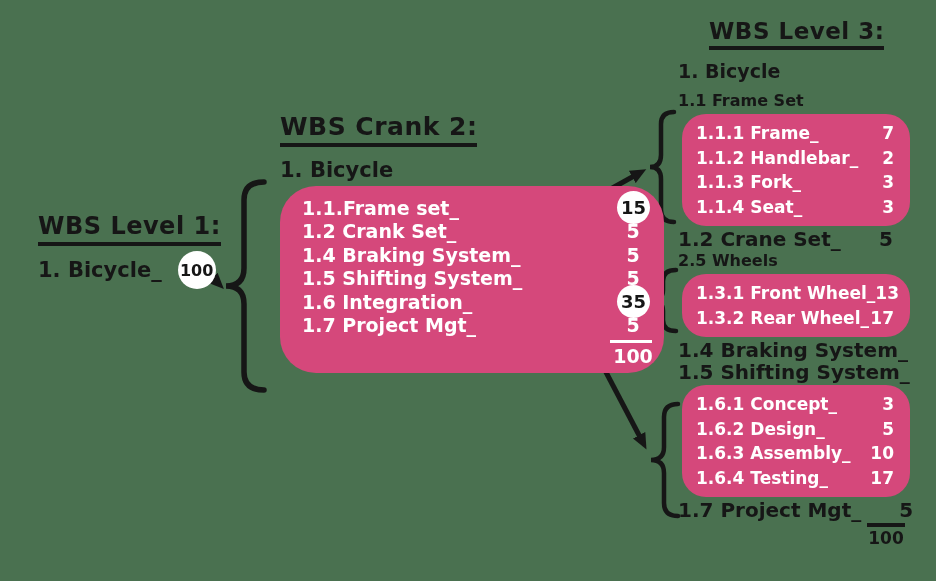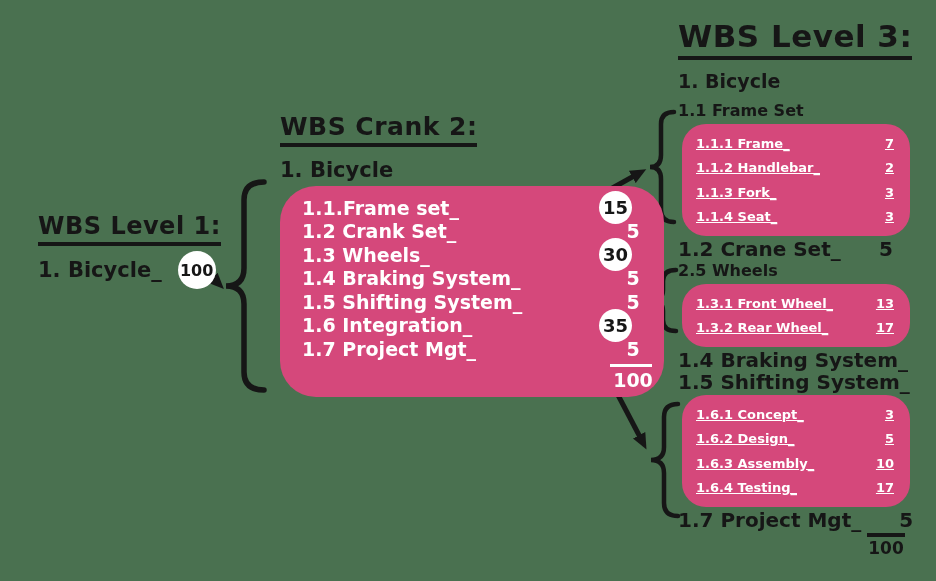--- a/index.html
+++ b/index.html
@@ -47,38 +47,38 @@
   .lv2 .parent{display:block;font-size:21px;margin-top:11px;}
   .lv2-box{
     margin-top:4px;
     width:384px;box-sizing:border-box;
     border-radius:36px;
     padding:10px 8px 6px 22px;
   }
   .lv2-row{display:flex;align-items:center;height:23.5px;}
   .lv2-row .lbl{flex:1;font-size:19px;white-space:nowrap;}
   .lv2-row .val{width:46px;text-align:center;font-size:19px;}
-  .lv2-row .badge{width:33px;height:33px;font-size:18px;margin:-5px 24px -5px auto;position:relative;z-index:2;}
+  .lv2-row .badge{width:33px;height:33px;font-size:18px;margin:-5px 6px -5px auto;position:relative;z-index:2;}
   .lv2-sumline{height:0;border-top:3px solid #fff;width:42px;margin:3px 4px 2px auto;}
   .lv2-total{width:46px;margin-left:auto;text-align:center;font-size:19px;height:22px;line-height:22px;}
   
   .lv3{position:absolute;left:678px;top:18px;width:236px;}
-  .lv3 .hd{font-size:31px;}
+  .lv3 .hd{font-size:23px;margin-left:31px;}
   .lv3 .parent{display:block;font-size:19px;margin-top:8px;line-height:26px;}
   .l3h{font-size:16px;font-weight:bold;line-height:22px;white-space:nowrap;}
   .l3row{display:flex;font-size:20px;font-weight:bold;line-height:22px;gap:38px;}
   .l3row .lbl{flex:1;white-space:nowrap;}
   .l3row .val{padding-right:21px;}
   .l3box{
     margin:2px 4px 2px 4px;
     border-radius:24px;
     padding:7px 16px 7px 14px;
     box-sizing:border-box;
   }
-  .l3box-row{display:flex;align-items:center;height:24.5px;font-size:13px;text-decoration:underline;}
+  .l3box-row{display:flex;align-items:center;height:24.5px;font-size:17px;}
   .l3box-row .lbl{flex:1;white-space:nowrap;}
   .l3box-row .val{text-align:right;}
   .l3-sumline{height:0;border-top:4px solid #161616;width:38px;margin:2px 9px 1px auto;}
   .l3-total{width:56px;margin-left:auto;text-align:center;font-size:17px;font-weight:bold;line-height:21px;}
 </style>
 </head>
 <body>
 
 <div class="stage">
 
@@ -118,24 +118,20 @@
     <div class="pinkbox lv2-box">
       <div class="lv2-row">
         <span class="lbl">1.1.Frame set_</span>
         <span class="badge">15</span>
       </div>
       <div class="lv2-row">
         <span class="lbl">1.2 Crank Set_</span>
         <span class="val">5</span>
       </div>
       <div class="lv2-row">
-        <span class="lbl">1.3 Wheels_</span>
-        <span class="badge">30</span>
-      </div>
-      <div class="lv2-row">
         <span class="lbl">1.4 Braking System_</span>
         <span class="val">5</span>
       </div>
       <div class="lv2-row">
         <span class="lbl">1.5 Shifting System_</span>
         <span class="val">5</span>
       </div>
       <div class="lv2-row">
         <span class="lbl">1.6 Integration_</span>
         <span class="badge">35</span>

